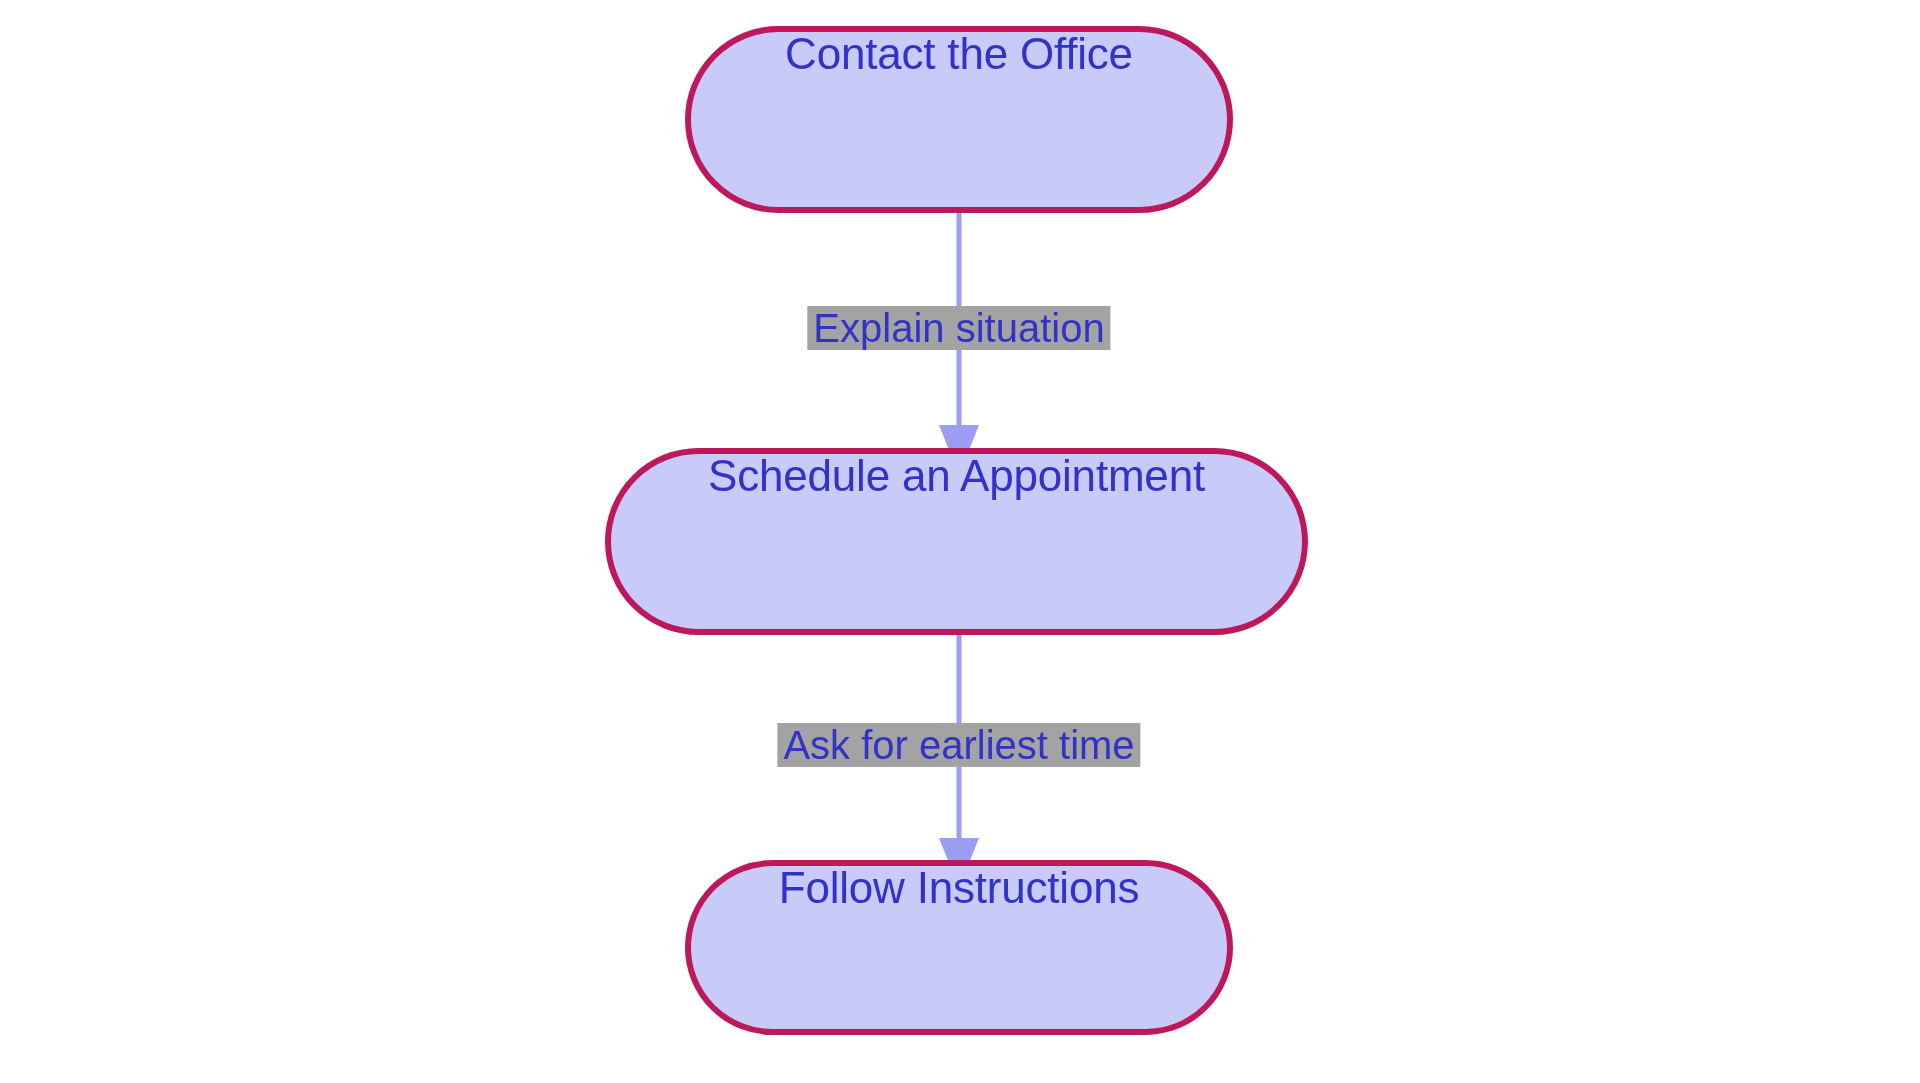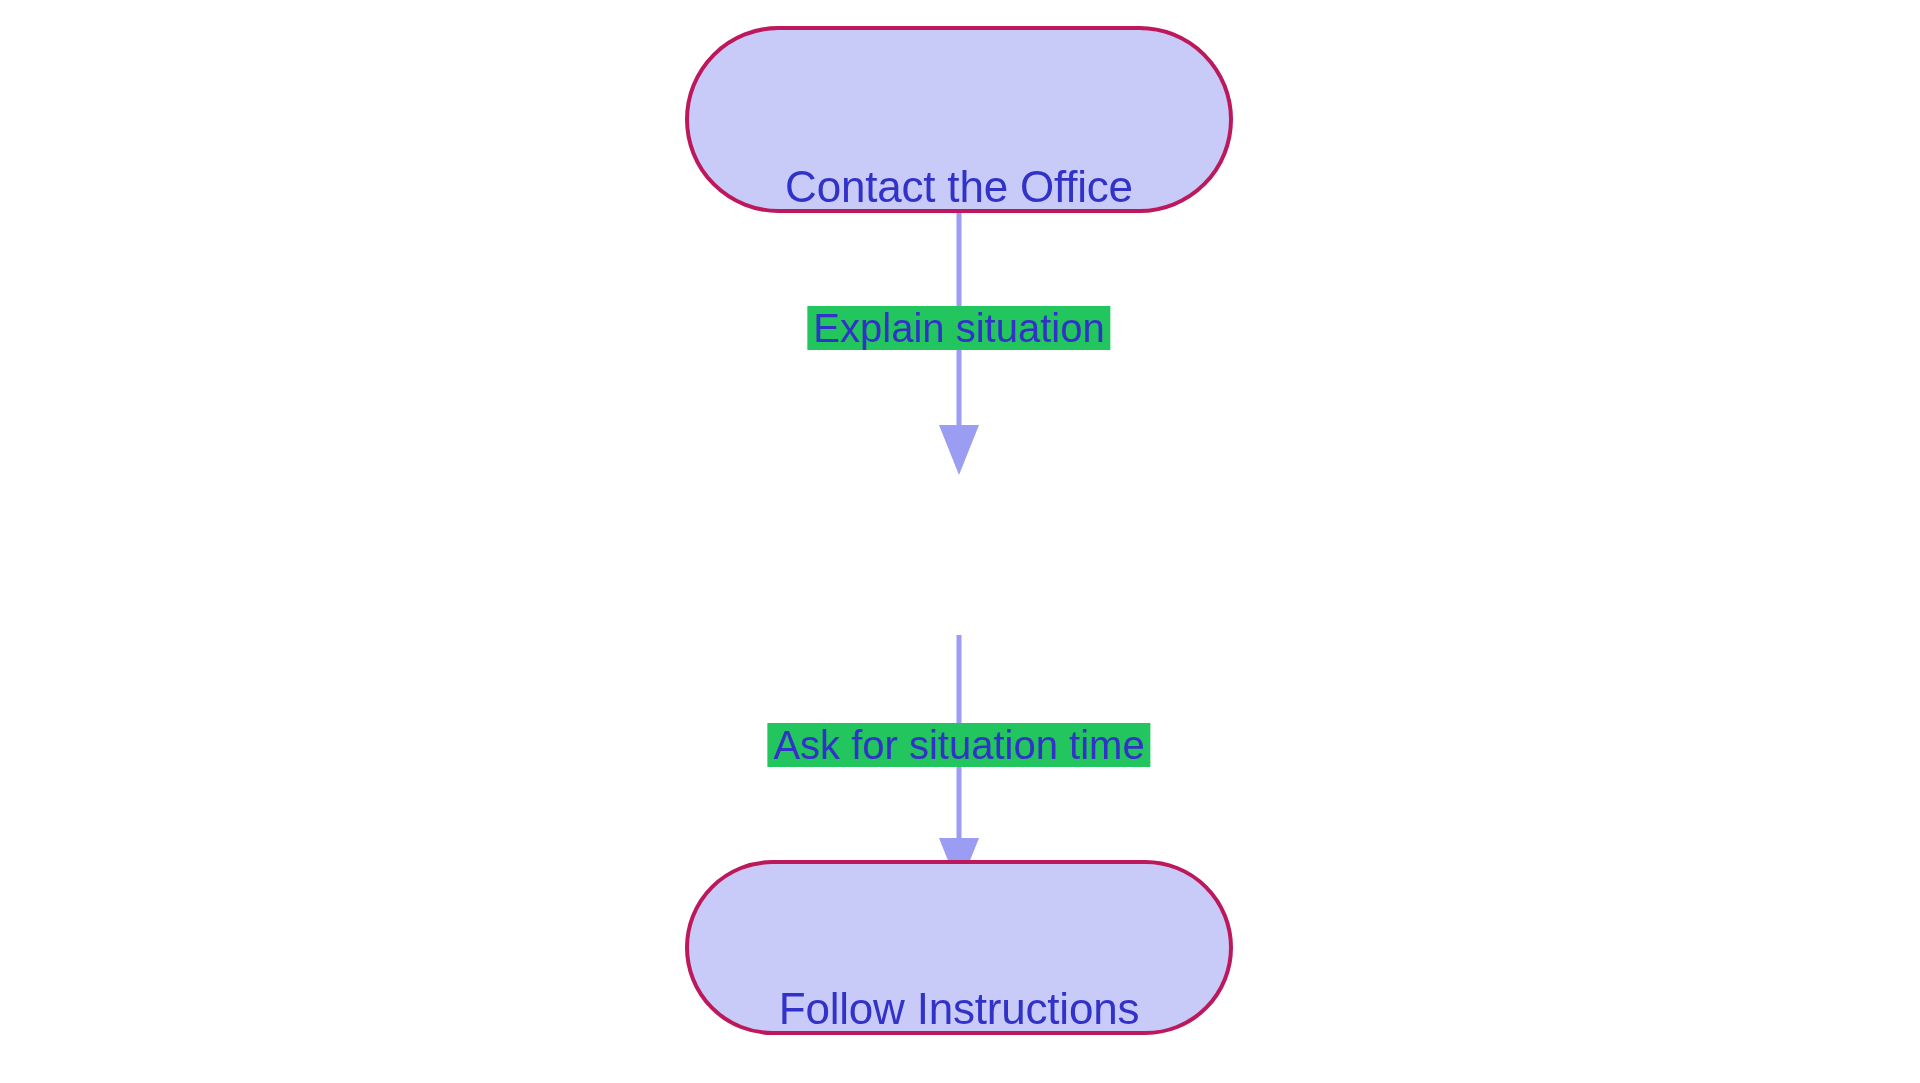--- a/index.html
+++ b/index.html
@@ -24,46 +24,46 @@
     position: absolute;
     left: 0;
     top: 0;
     width: 1920px;
     height: 1083px;
   }
   .fc-node {
     position: absolute;
     box-sizing: border-box;
     display: flex;
-    align-items: flex-end;
+    align-items: flex-start;
     justify-content: center;
     border-radius: 999px;
     background: #c8cbf8;
-    border: 4px solid #be185d;
+    border: 6px solid #be185d;
   }
   .fc-node-label {
     font-family: "Liberation Sans", sans-serif;
     font-size: 44px;
     font-weight: 400;
     line-height: 1;
     color: #3232c8;
     letter-spacing: -0.2px;
     white-space: nowrap;
     user-select: none;
   }
   .fc-edge-label {
     position: absolute;
     transform: translate(-50%, -50%);
     font-family: "Liberation Sans", sans-serif;
     font-size: 40px;
     font-weight: 400;
     line-height: 1;
     color: #3232c8;
     white-space: nowrap;
-    background: #22c55e;
+    background: #a3a3a3;
     padding: 2px 6px;
     user-select: none;
   }
 
   
   #node-contact-office   { left: 685px; top: 26px;  width: 548px; height: 187px; }
   #node-schedule-appt    { left: 605px; top: 448px; width: 703px; height: 187px; }
   #node-follow-instr     { left: 685px; top: 860px; width: 548px; height: 175px; }
 
   
@@ -88,22 +88,25 @@
 
     <g>
       <line x1="959" y1="635" x2="959" y2="843" stroke="#9a9df2" stroke-width="5" marker-end="url(#arrowhead-down)"></line>
     </g>
   </svg>
 
   <div class="fc-node" id="node-contact-office">
     <span class="fc-node-label">Contact the Office</span>
   </div>
 
+  <div class="fc-node" id="node-schedule-appt">
+    <span class="fc-node-label">Schedule an Appointment</span>
+  </div>
 
   <div class="fc-node" id="node-follow-instr">
     <span class="fc-node-label">Follow Instructions</span>
   </div>
 
   <div class="fc-edge-label" id="edge-label-explain-situation">Explain situation</div>
 
-  <div class="fc-edge-label" id="edge-label-ask-earliest-time">Ask for situation time</div>
+  <div class="fc-edge-label" id="edge-label-ask-earliest-time">Ask for earliest time</div>
 
 </div>
 
 </body></html>

